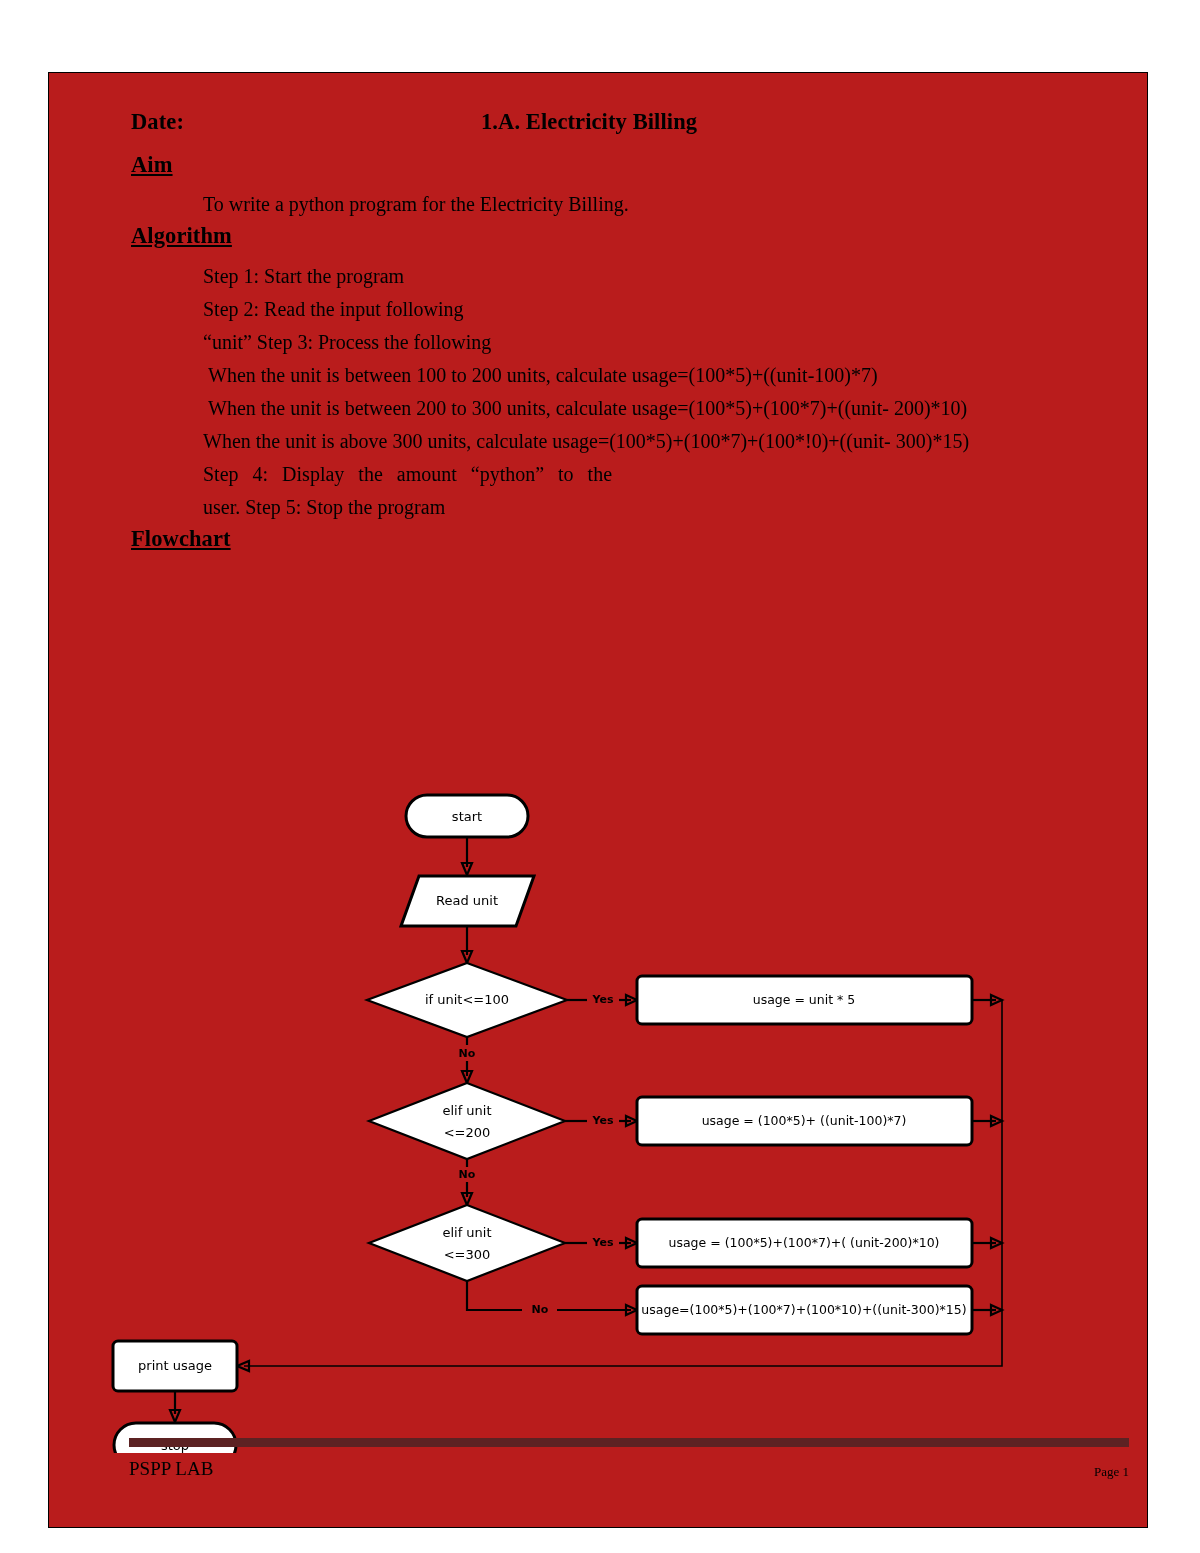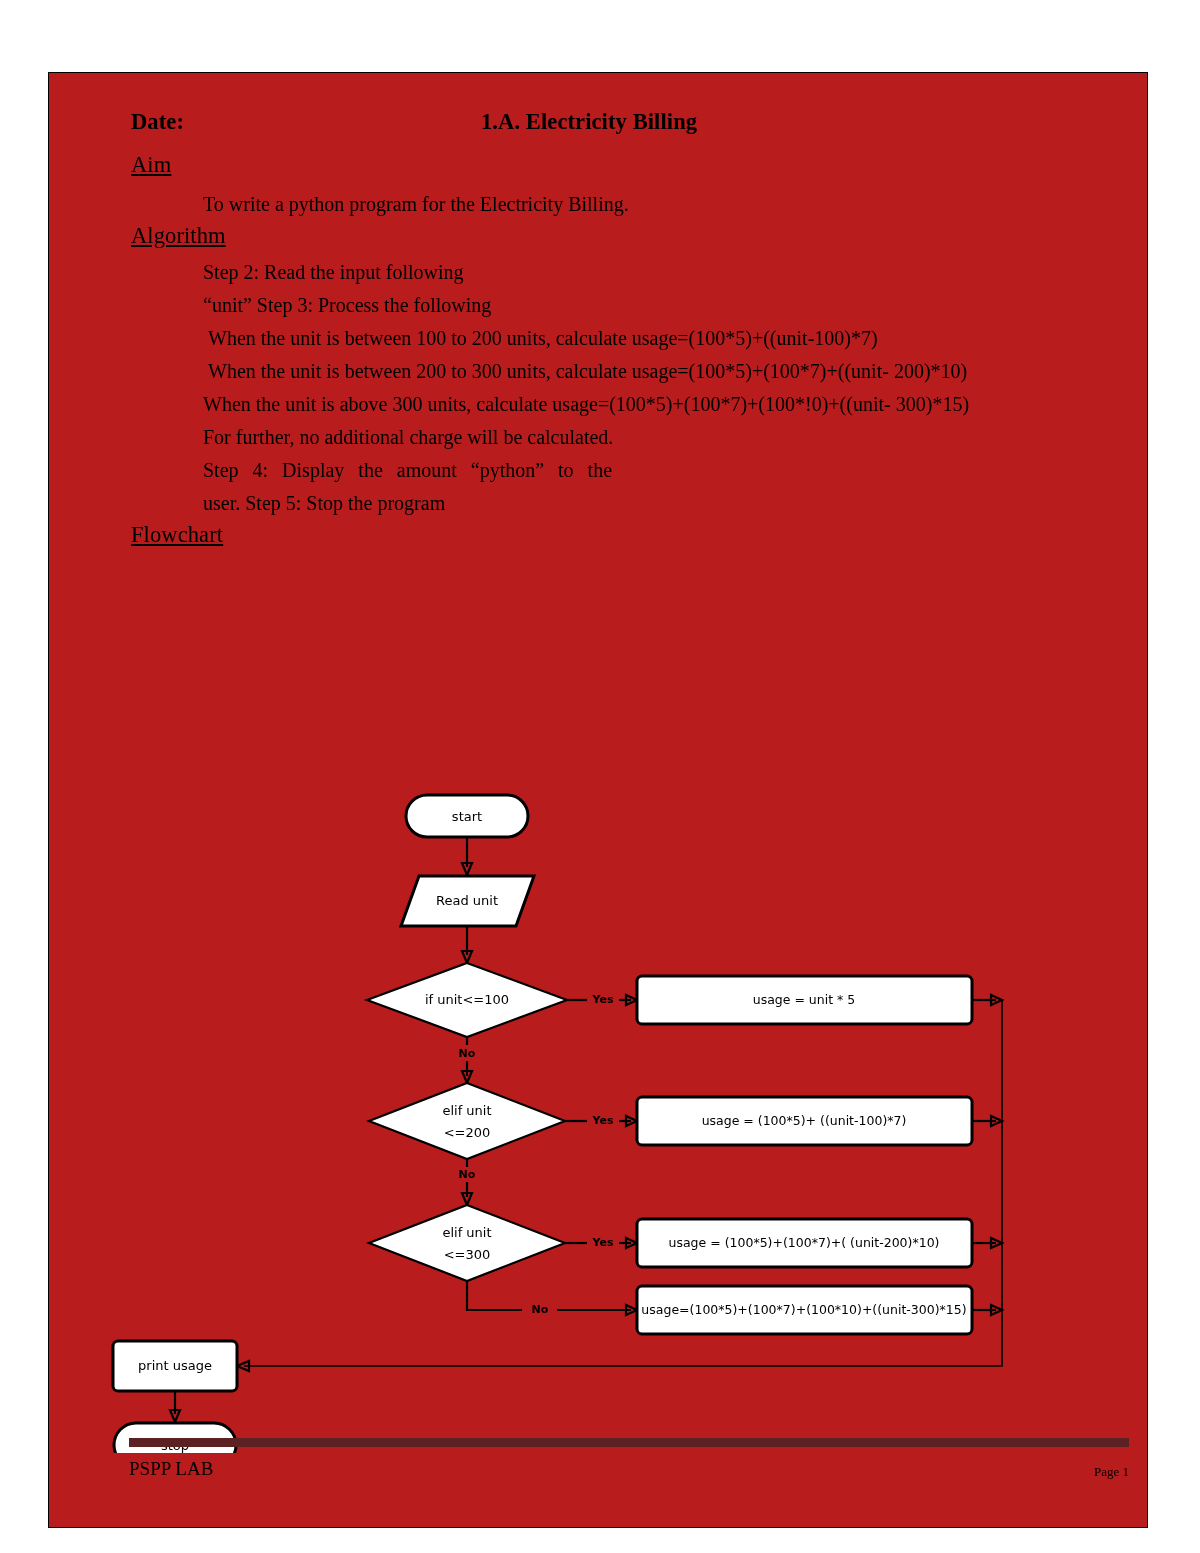--- a/index.html
+++ b/index.html
@@ -51,21 +51,21 @@
     top: 0;
   }
   .title-row .doc-title {
     position: absolute;
     left: 350px;
     top: 0;
     white-space: nowrap;
   }
 
   .section-heading {
-    font-weight: normal;
+    font-weight: bold;
     font-size: 22.5px;
     text-decoration: underline;
     text-underline-offset: 2px;
     margin-top: 9px;
     margin-bottom: 0;
     letter-spacing: 0.1px;
   }
 
   .para {
     font-size: 20px;
@@ -178,26 +178,26 @@
     <div class="title-row">
       <span class="date-label">Date:</span>
       <span class="doc-title">1.A. Electricity Billing</span>
     </div>
 
     <div class="section-heading">Aim</div>
     <div class="para aim-para">To write a python program for the Electricity Billing.</div>
 
     <div class="section-heading">Algorithm</div>
 
+    <div class="para alg-first">Step 1: Start the program</div>
     <div class="para">Step 2: Read the input following</div>
     <div class="para">“unit” Step 3: Process the following</div>
     <div class="para indent-sm">When the unit is between 100 to 200 units, calculate usage=(100*5)+((unit-100)*7)</div>
     <div class="para indent-sm">When the unit is between 200 to 300 units, calculate usage=(100*5)+(100*7)+((unit- 200)*10)</div>
     <div class="para no-indent">When the unit is above 300 units, calculate usage=(100*5)+(100*7)+(100*!0)+((unit- 300)*15)</div>
-    <div class="para">For further, no additional charge will be calculated.</div>
     <div class="para spaced">Step 4: Display the amount “python” to the</div>
     <div class="para">user. Step 5: Stop the program</div>
 
     <div class="section-heading">Flowchart</div>
   </div>
 
   <div id="flowchart-wrap">
     <svg id="flowchart-svg" width="1100" height="680" viewBox="0 0 1100 680" xmlns="http://www.w3.org/2000/svg">
 
       <rect class="fc-shape" x="309" y="22" width="122" height="42" rx="21" ry="21"></rect>

